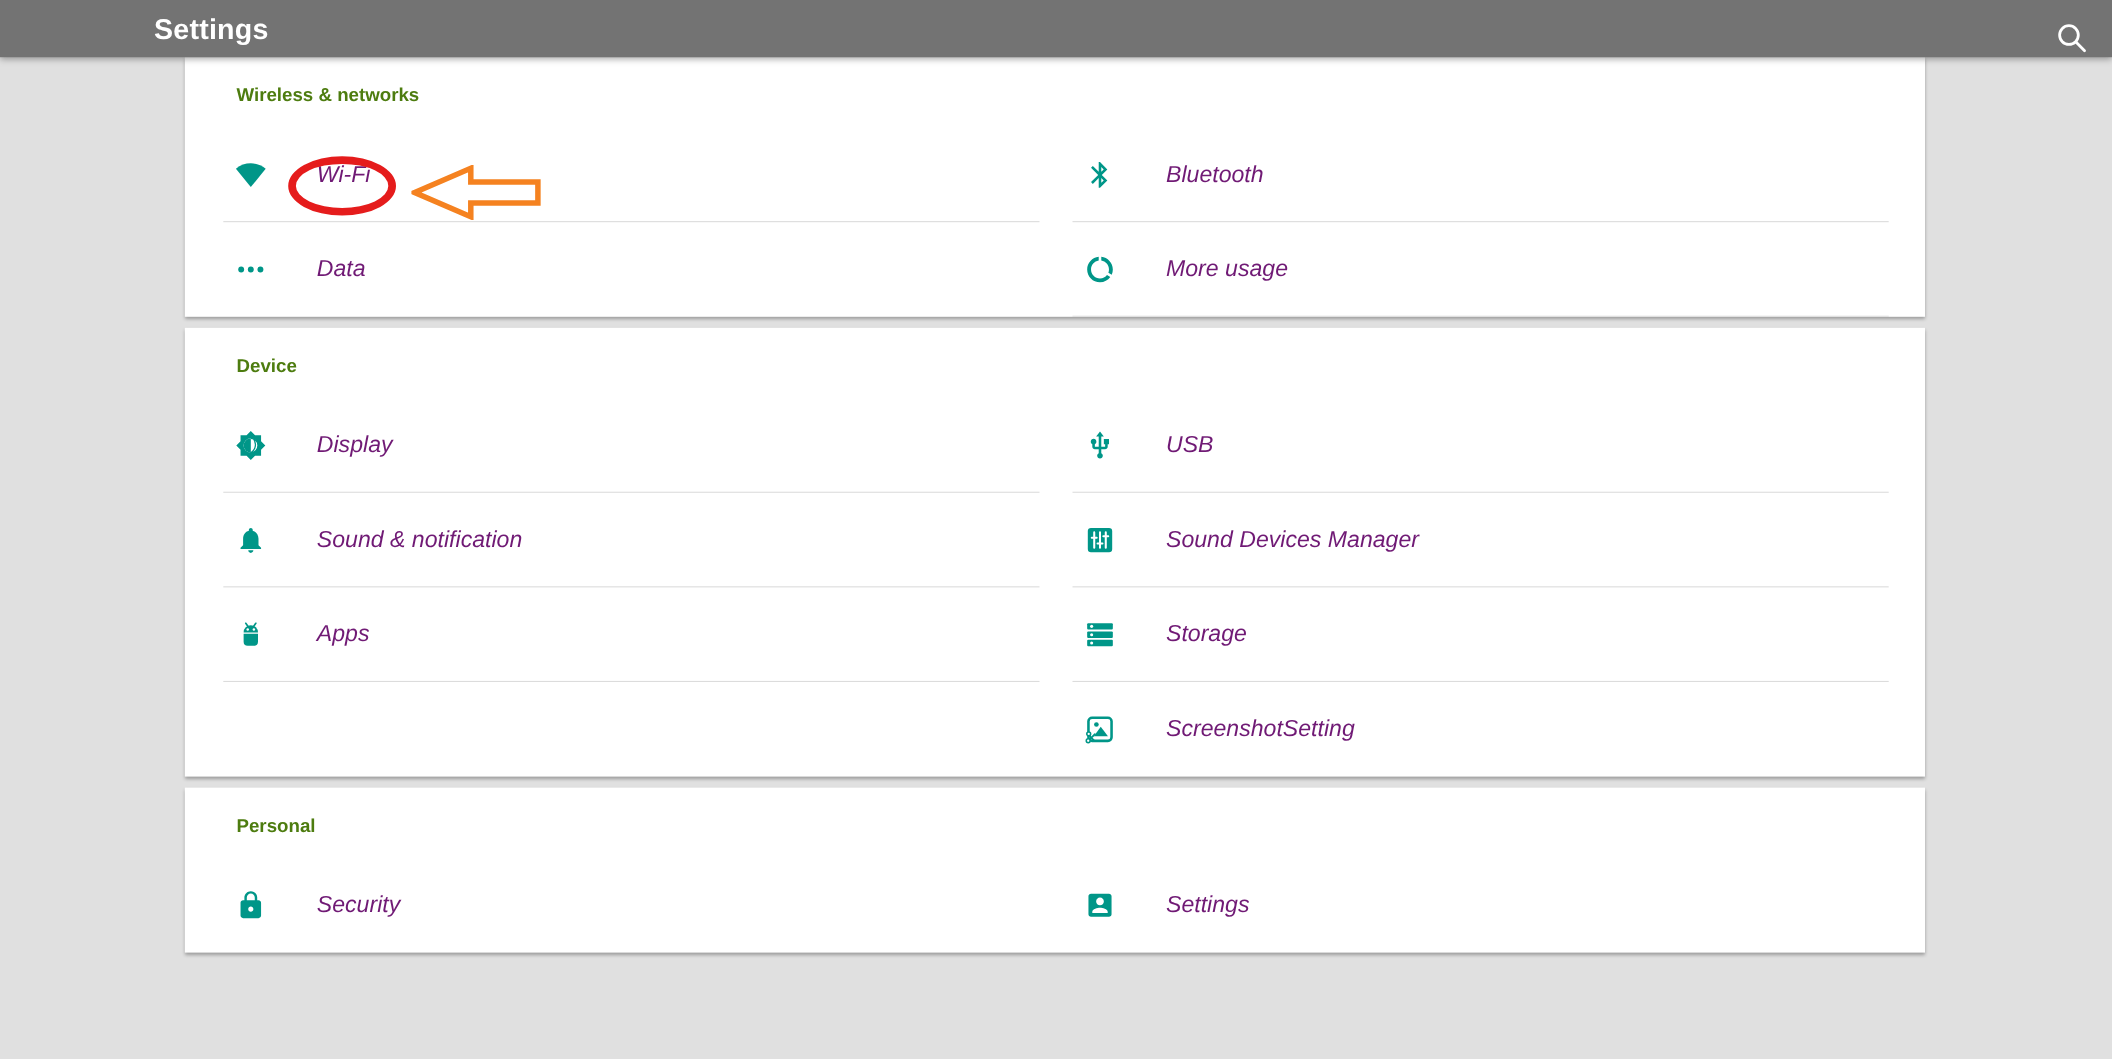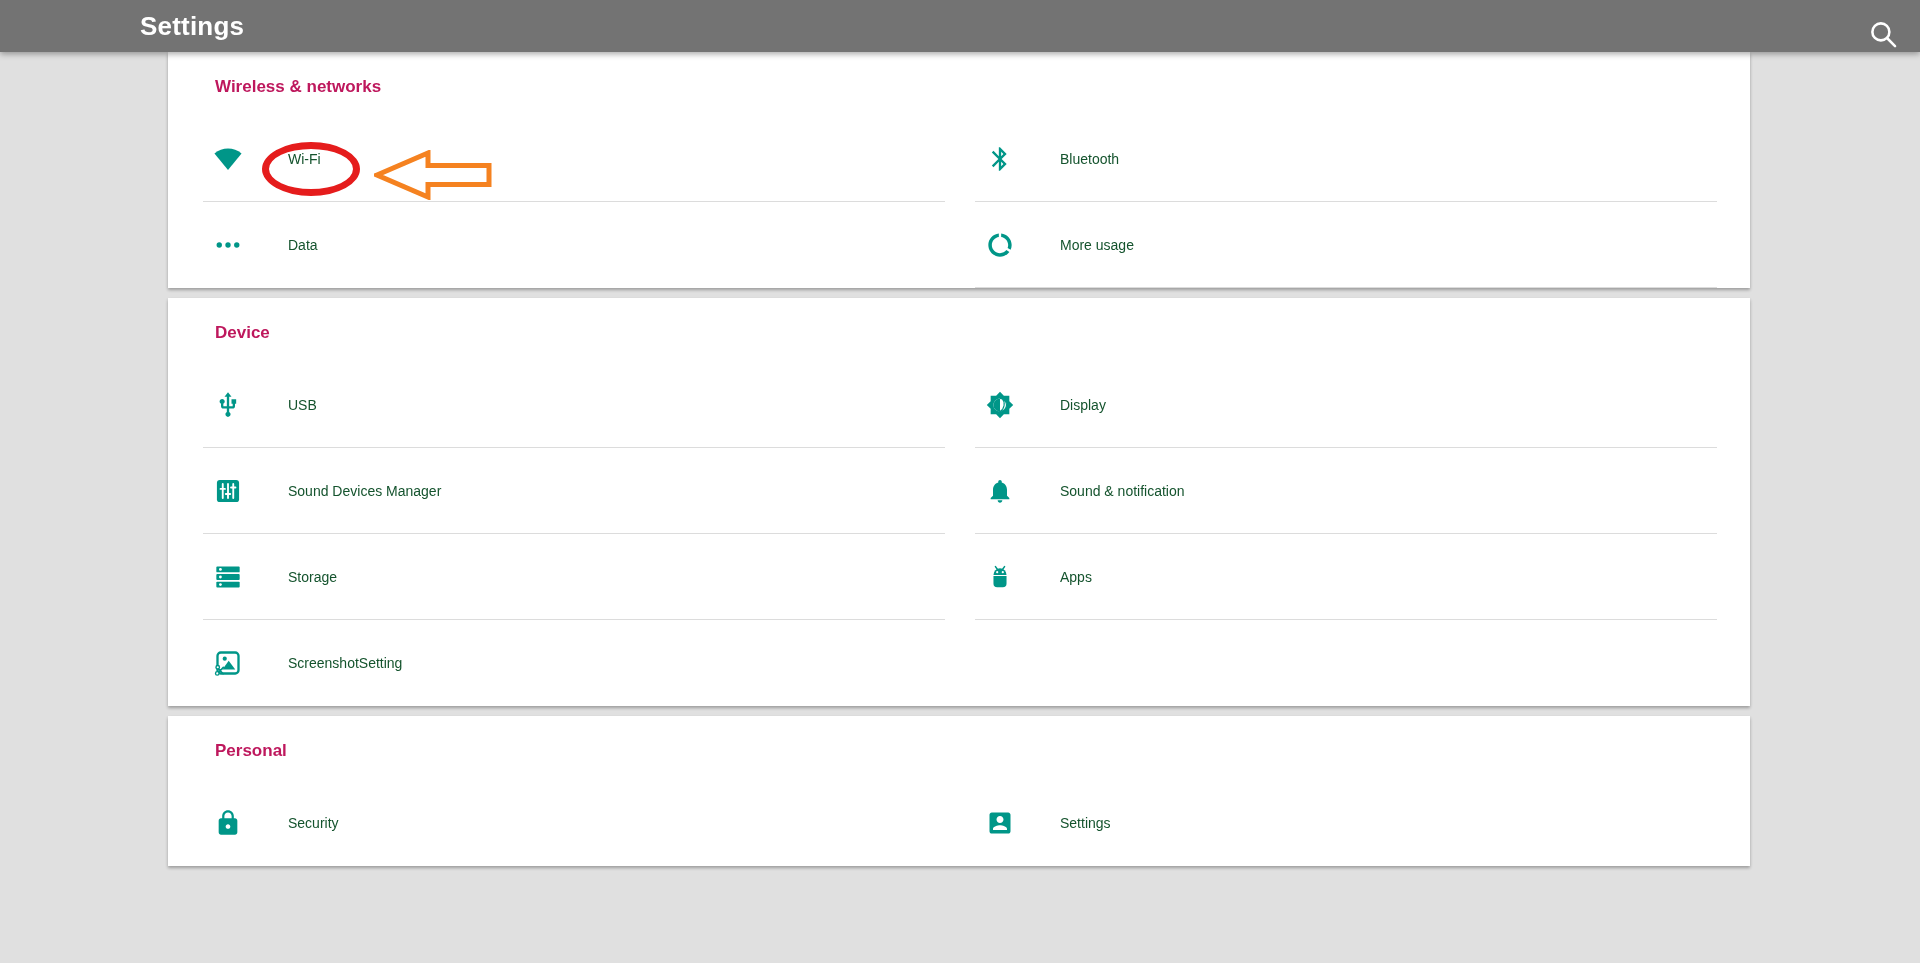--- a/index.html
+++ b/index.html
@@ -40,21 +40,21 @@
     margin-left: 168px;
     width: 1582px;
   }
   .card {
     background: #ffffff;
     box-shadow: 0 2px 3px rgba(0,0,0,.30);
     margin-bottom: 10px;
     position: relative;
   }
   .section-header {
-    color: #be185d;
+    color: #4d7c0f;
     font-size: 17px;
     line-height: 17px;
     font-weight: bold;
     padding: 26px 0 21px 47px;
   }
   .columns { display: flex; padding: 0 33px 0 35px; }
   .col { width: 742px; }
   .col + .col { margin-left: 30px; text-align: center; }
   .row {
     height: 86px;
@@ -72,24 +72,25 @@
   }
   .row .icon {
     width: 28px;
     height: 28px;
     margin-left: 11px;
     flex: none;
     display: inline-block;
   }
   .row .icon svg { width: 28px; height: 28px; display: block; }
   .row .label {
-    color: #14532d;
-    font-size: 14px;
+    color: #701a75;
+    font-size: 21px;
     margin-left: 46px;
     white-space: nowrap;
+    font-style: italic;
   }
   .annotation-ellipse {
     position: absolute;
     left: 262px;
     top: 142px;
     width: 98px;
     height: 54px;
     border: 7px solid #e51c1c;
     border-radius: 50%;
     z-index: 10;
@@ -161,20 +162,57 @@
           </div>
         </div>
       </div>
     </section>
     <section class="card">
       <div class="section-header">Device</div>
       <div class="columns">
         <div class="col">
           <div class="row has-divider">
             <span class="icon">
+              <svg viewBox="0 0 24 24">
+                <path d="M20 15.31 23.31 12 20 8.69V4h-4.69L12 .69 8.69 4H4v4.69L.69 12 4 15.31V20h4.69L12 23.31 15.31 20H20v-4.69z" fill="#009688"></path>
+                <circle cx="12" cy="12" r="5.6" fill="#ffffff"></circle>
+                <path d="M12 6.4a5.6 5.6 0 0 0 0 11.2z" fill="#009688"></path>
+                <path d="M12 6.4a5.6 5.6 0 0 1 0 11.2 7.4 7.4 0 0 0 1.8-11.2z" fill="none" stroke="#009688" stroke-width="1"></path>
+              </svg>
+            </span>
+            <span class="label">Display</span>
+          </div>
+          <div class="row has-divider">
+            <span class="icon">
+              <svg viewBox="0 0 24 24" fill="#009688">
+                <path d="M12 22c1.1 0 2-.9 2-2h-4c0 1.1.89 2 2 2zm6-6v-5c0-3.07-1.64-5.64-4.5-6.32V4c0-.83-.67-1.5-1.5-1.5s-1.5.67-1.5 1.5v.68C7.63 5.36 6 7.92 6 11v5l-2 2v1h16v-1l-2-2z"></path>
+              </svg>
+            </span>
+            <span class="label">Sound &amp; notification</span>
+          </div>
+          <div class="row has-divider">
+            <span class="icon">
+              <svg viewBox="0 0 24 24" fill="#009688">
+                <path d="M6.4 10.2a5.6 5.6 0 0 1 11.2 0z"></path>
+                <g stroke="#009688" stroke-width="1.3" stroke-linecap="round">
+                  <path d="M8.1 3.1 9.7 5.4M15.9 3.1 14.3 5.4"></path>
+                </g>
+                <g fill="#ffffff">
+                  <circle cx="9.6" cy="7.9" r=".95"></circle>
+                  <circle cx="14.4" cy="7.9" r=".95"></circle>
+                </g>
+                <path d="M6.4 11.2h11.2v6.3a3.2 3.2 0 0 1-3.2 3.2h-4.8a3.2 3.2 0 0 1-3.2-3.2z"></path>
+              </svg>
+            </span>
+            <span class="label">Apps</span>
+          </div>
+        </div>
+        <div class="col">
+          <div class="row has-divider">
+            <span class="icon">
               <svg viewBox="0 0 24 24" fill="#009688">
                 <path d="M15 7v4h1v2h-3V5h2l-3-4-3 4h2v8H8v-2.07c.7-.37 1.2-1.08 1.2-1.93 0-1.21-.99-2.2-2.2-2.2-1.21 0-2.2.99-2.2 2.2 0 .85.5 1.56 1.2 1.93V13c0 1.11.89 2 2 2h3v3.05c-.71.37-1.2 1.1-1.2 1.95 0 1.22.99 2.2 2.2 2.2 1.21 0 2.2-.98 2.2-2.2 0-.85-.49-1.58-1.2-1.95V15h3c1.11 0 2-.89 2-2v-2h1V7h-4z"></path>
               </svg>
             </span>
             <span class="label">USB</span>
           </div>
           <div class="row has-divider">
             <span class="icon">
               <svg viewBox="0 0 24 24">
                 <rect x="2.5" y="2.5" width="19" height="19" rx="2.5" fill="#009688"></rect>
@@ -210,57 +248,20 @@
                 <g stroke="#009688" stroke-width="1.4" stroke-linecap="round">
                   <path d="M2.6 21.4 8 15.8M2.8 16l5 5.2"></path>
                 </g>
                 <circle cx="3.2" cy="15.6" r="1.5" fill="#ffffff" stroke="#009688" stroke-width="1.2"></circle>
                 <circle cx="2.8" cy="20.9" r="1.5" fill="#ffffff" stroke="#009688" stroke-width="1.2"></circle>
               </svg>
             </span>
             <span class="label">ScreenshotSetting</span>
           </div>
         </div>
-        <div class="col">
-          <div class="row has-divider">
-            <span class="icon">
-              <svg viewBox="0 0 24 24">
-                <path d="M20 15.31 23.31 12 20 8.69V4h-4.69L12 .69 8.69 4H4v4.69L.69 12 4 15.31V20h4.69L12 23.31 15.31 20H20v-4.69z" fill="#009688"></path>
-                <circle cx="12" cy="12" r="5.6" fill="#ffffff"></circle>
-                <path d="M12 6.4a5.6 5.6 0 0 0 0 11.2z" fill="#009688"></path>
-                <path d="M12 6.4a5.6 5.6 0 0 1 0 11.2 7.4 7.4 0 0 0 1.8-11.2z" fill="none" stroke="#009688" stroke-width="1"></path>
-              </svg>
-            </span>
-            <span class="label">Display</span>
-          </div>
-          <div class="row has-divider">
-            <span class="icon">
-              <svg viewBox="0 0 24 24" fill="#009688">
-                <path d="M12 22c1.1 0 2-.9 2-2h-4c0 1.1.89 2 2 2zm6-6v-5c0-3.07-1.64-5.64-4.5-6.32V4c0-.83-.67-1.5-1.5-1.5s-1.5.67-1.5 1.5v.68C7.63 5.36 6 7.92 6 11v5l-2 2v1h16v-1l-2-2z"></path>
-              </svg>
-            </span>
-            <span class="label">Sound &amp; notification</span>
-          </div>
-          <div class="row has-divider">
-            <span class="icon">
-              <svg viewBox="0 0 24 24" fill="#009688">
-                <path d="M6.4 10.2a5.6 5.6 0 0 1 11.2 0z"></path>
-                <g stroke="#009688" stroke-width="1.3" stroke-linecap="round">
-                  <path d="M8.1 3.1 9.7 5.4M15.9 3.1 14.3 5.4"></path>
-                </g>
-                <g fill="#ffffff">
-                  <circle cx="9.6" cy="7.9" r=".95"></circle>
-                  <circle cx="14.4" cy="7.9" r=".95"></circle>
-                </g>
-                <path d="M6.4 11.2h11.2v6.3a3.2 3.2 0 0 1-3.2 3.2h-4.8a3.2 3.2 0 0 1-3.2-3.2z"></path>
-              </svg>
-            </span>
-            <span class="label">Apps</span>
-          </div>
-        </div>
       </div>
     </section>
     <section class="card">
       <div class="section-header">Personal</div>
       <div class="columns">
         <div class="col">
           <div class="row">
             <span class="icon">
               <svg viewBox="0 0 24 24" fill="#009688">
                 <path d="M18 8h-1V6c0-2.76-2.24-5-5-5S7 3.24 7 6v2H6c-1.1 0-2 .9-2 2v10c0 1.1.9 2 2 2h12c1.1 0 2-.9 2-2V10c0-1.1-.9-2-2-2zm-6 9c-1.1 0-2-.9-2-2s.9-2 2-2 2 .9 2 2-.9 2-2 2zm3.1-9H8.9V6c0-1.71 1.39-3.1 3.1-3.1 1.71 0 3.1 1.39 3.1 3.1v2z"></path>

